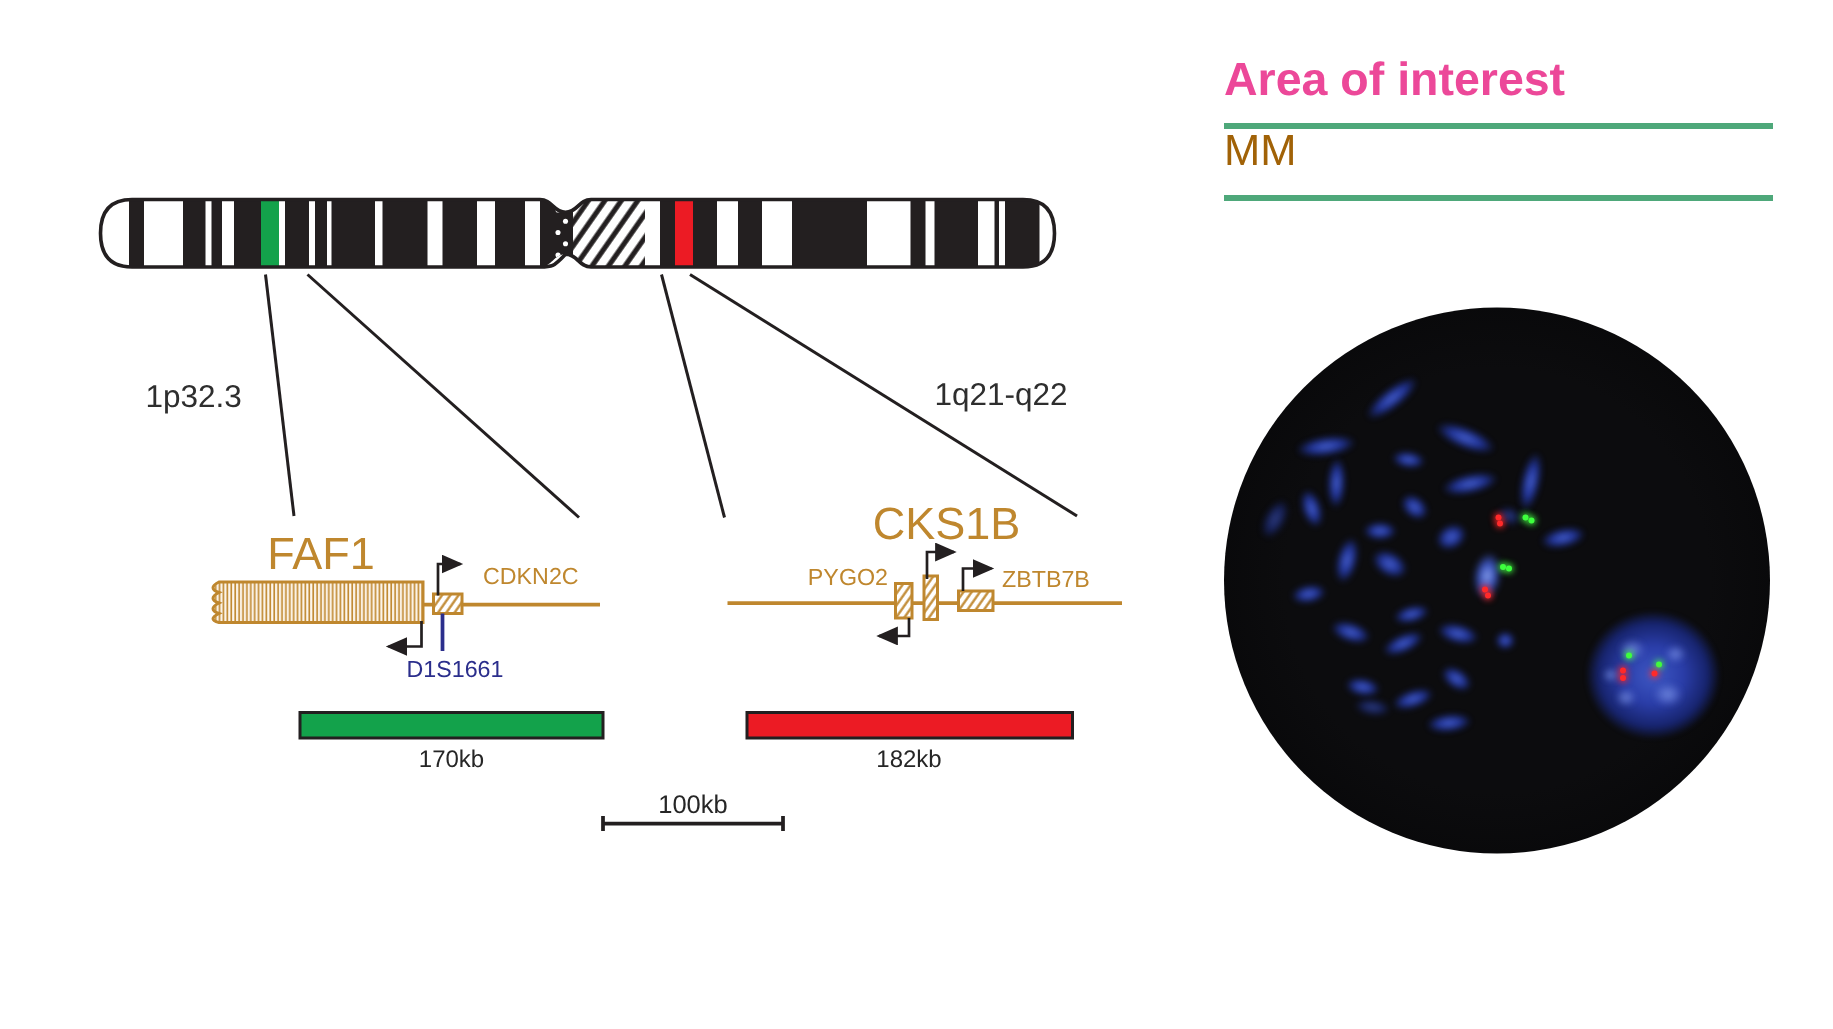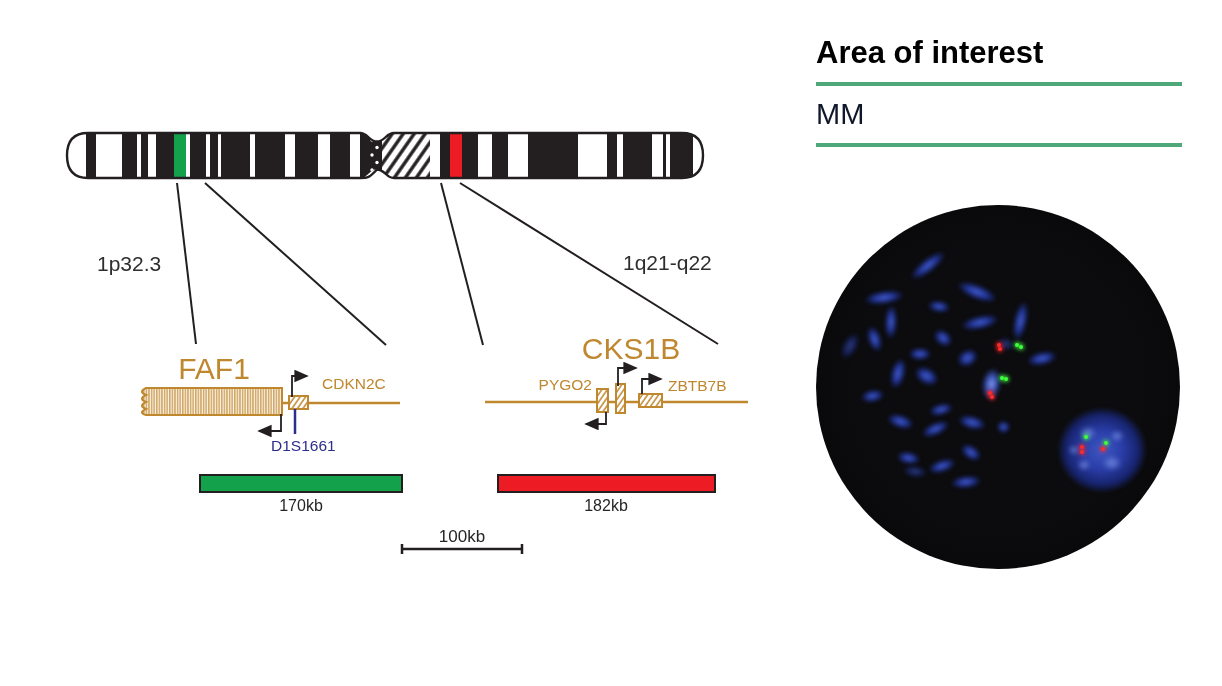--- a/index.html
+++ b/index.html
@@ -2,23 +2,23 @@
 <html><head>
 <meta charset="utf-8">
 <style>
   html,body{margin:0;padding:0;background:#fff;}
   .canvas{position:relative;width:1222px;height:686px;background:#ffffff;overflow:hidden;
           font-family:"Liberation Sans",sans-serif;}
   svg text{font-family:"Liberation Sans",sans-serif;}
 
   
   .right-panel{position:absolute;left:816px;top:36px;width:366px;}
-  .panel-title{color:#000000;font-size:31px;font-weight:bold;line-height:1.1;}
+  .panel-title{color:#ec4899;font-size:31px;font-weight:bold;line-height:1.1;}
   .divider{height:4px;background:#4ea87a;margin-top:12px;}
-  .panel-subtitle{color:#0f172a;font-size:29px;margin-top:13px;line-height:1.1;}
+  .panel-subtitle{color:#a16207;font-size:29px;line-height:1.1;}
 
   
   .fish{position:absolute;left:816px;top:205px;width:364px;height:364px;border-radius:50%;
         background:radial-gradient(circle at 50% 50%, #0c0c0e 55%, #040405 100%);
         overflow:hidden;}
   .chrom-blob{position:absolute;border-radius:50%;opacity:.95;filter:blur(2px);
         background:radial-gradient(closest-side,#4d68d8 0%,#2236a0 55%,rgba(10,16,60,0) 100%);}
   .chrom-blob.dim{opacity:.55;}
   .chrom-blob.hi{background:radial-gradient(closest-side,#93aaf2 0%,#3d58ca 50%,rgba(10,16,60,0) 100%);}
   .nucleus{position:absolute;border-radius:50%;filter:blur(1.5px);

